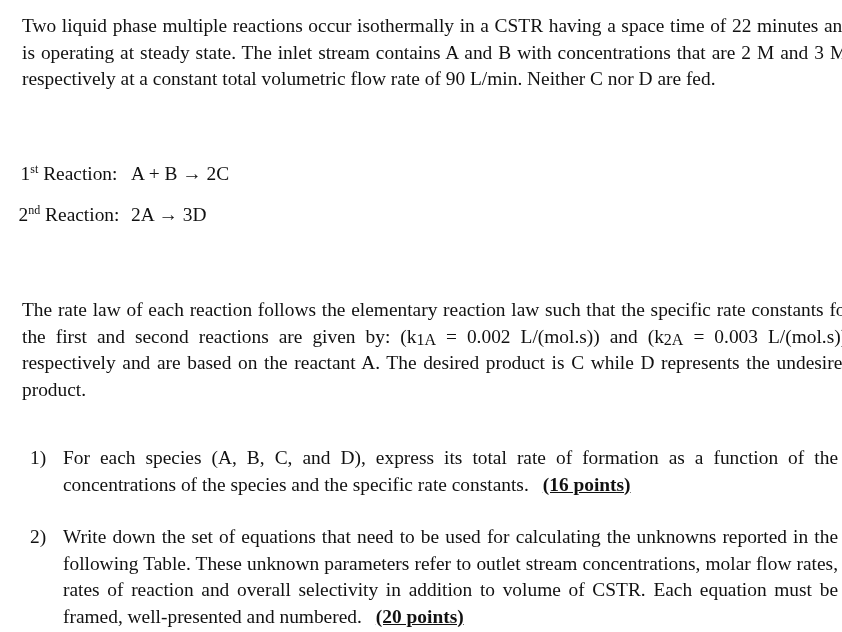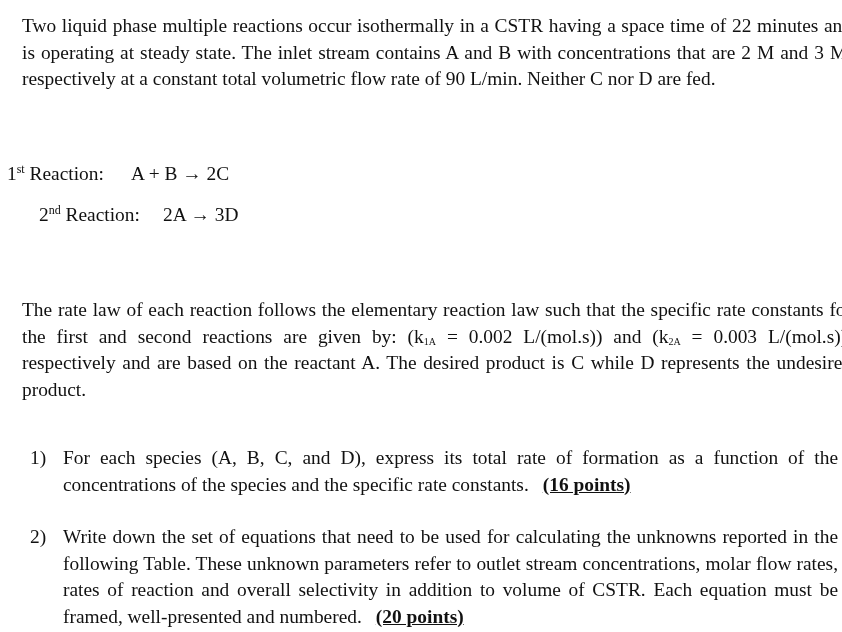--- a/index.html
+++ b/index.html
@@ -24,44 +24,45 @@
       margin: 12px;
       text-align: justify;
       text-align-last: left;
     }
     #p1 { top: 1px; }
     #p2 { top: 285px; }
     .rxn {
       position: absolute;
       left: 7px;
       white-space: nowrap;
+      text-align: center;
     }
     .rxn .lbl { display: inline-block; width: 124px; }
     .rxn sup { font-size: 12px; line-height: 0; vertical-align: 7px; }
     #rxn1 { top: 161px; }
-    #rxn2 { top: 202px; margin-left: 32px; }
+    #rxn2 { top: 202px; }
     .q {
       position: absolute;
       left: 30px;
       width: 808px;
     }
     .q .num {
       position: absolute;
       left: 0;
       top: 0;
     }
     .q .body {
       margin-left: 33px;
       text-align: justify;
       text-align-last: left;
     }
     #q1 { top: 445px; }
     #q2 { top: 524px; }
     .pts { font-weight: bold; margin-left: 14px; text-decoration: underline; }
-    .sub { font-size: 10px; vertical-align: -2px; line-height: 0; }
+    .sub { font-size: 16px; vertical-align: -2px; line-height: 0; }
   </style>
 </head>
 <body>
 
 <p class="para" id="p1">Two liquid phase multiple reactions occur isothermally in a CSTR having a space time of 22 minutes and is operating at steady state. The inlet stream contains A and B with concentrations that are 2 M and 3 M, respectively at a constant total volumetric flow rate of 90 L/min. Neither C nor D are fed.</p>
 
 <div class="rxn" id="rxn1">
   <span class="lbl"><span>1</span><sup>st</sup><span> Reaction:</span></span><span>A + B → 2C</span>
 </div>
 

